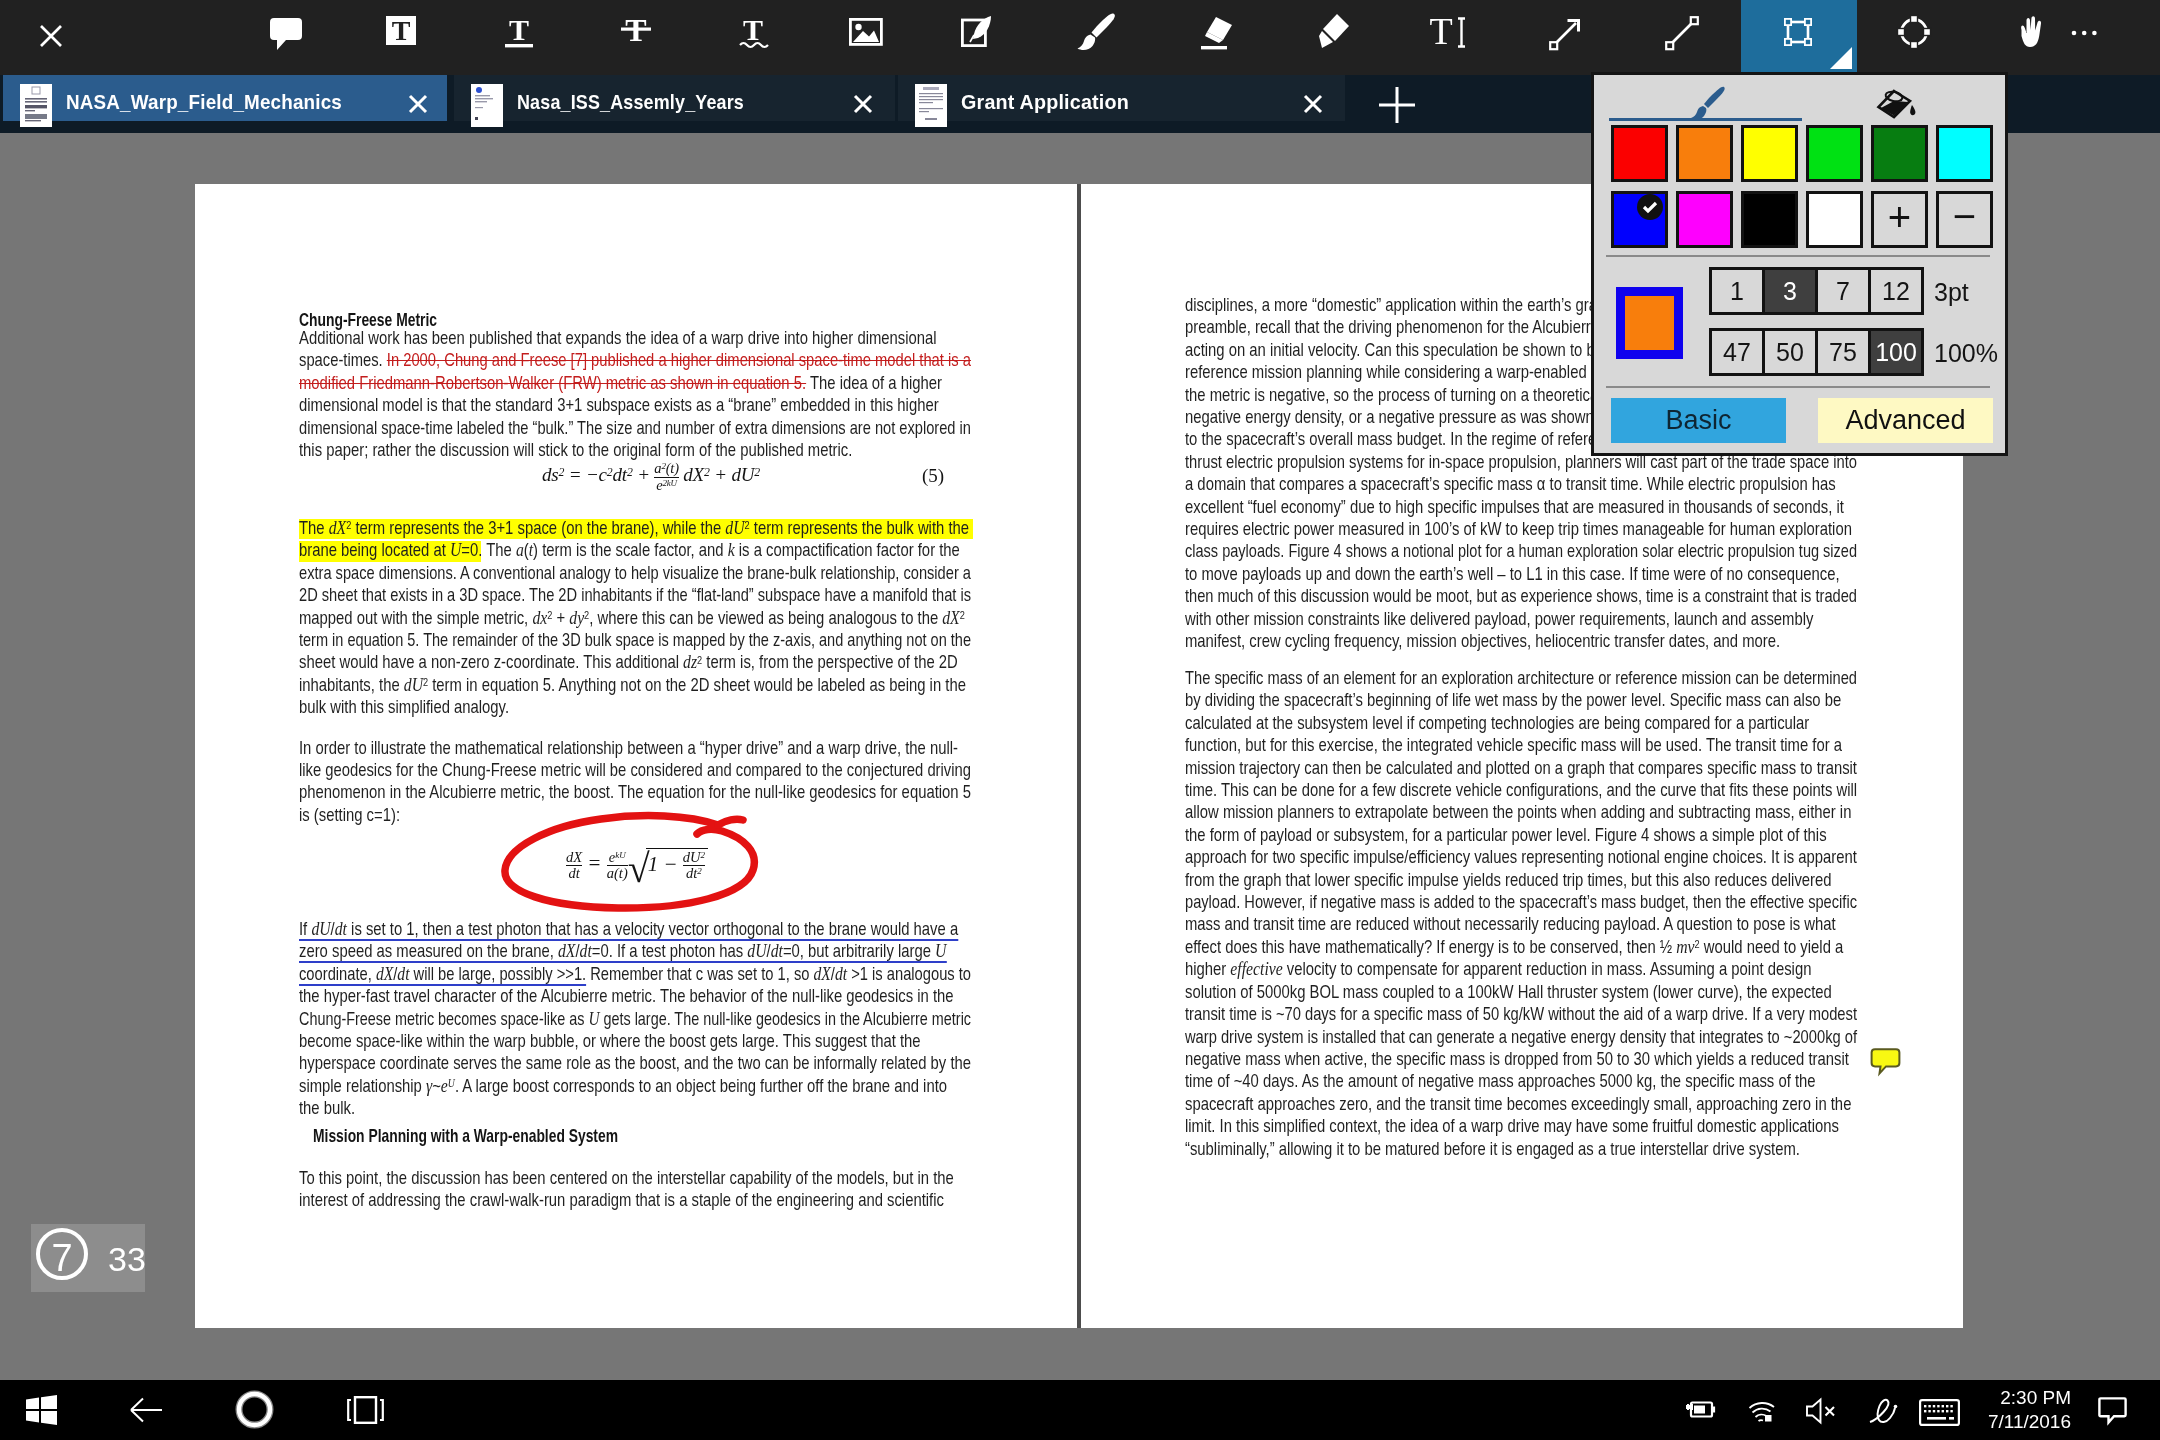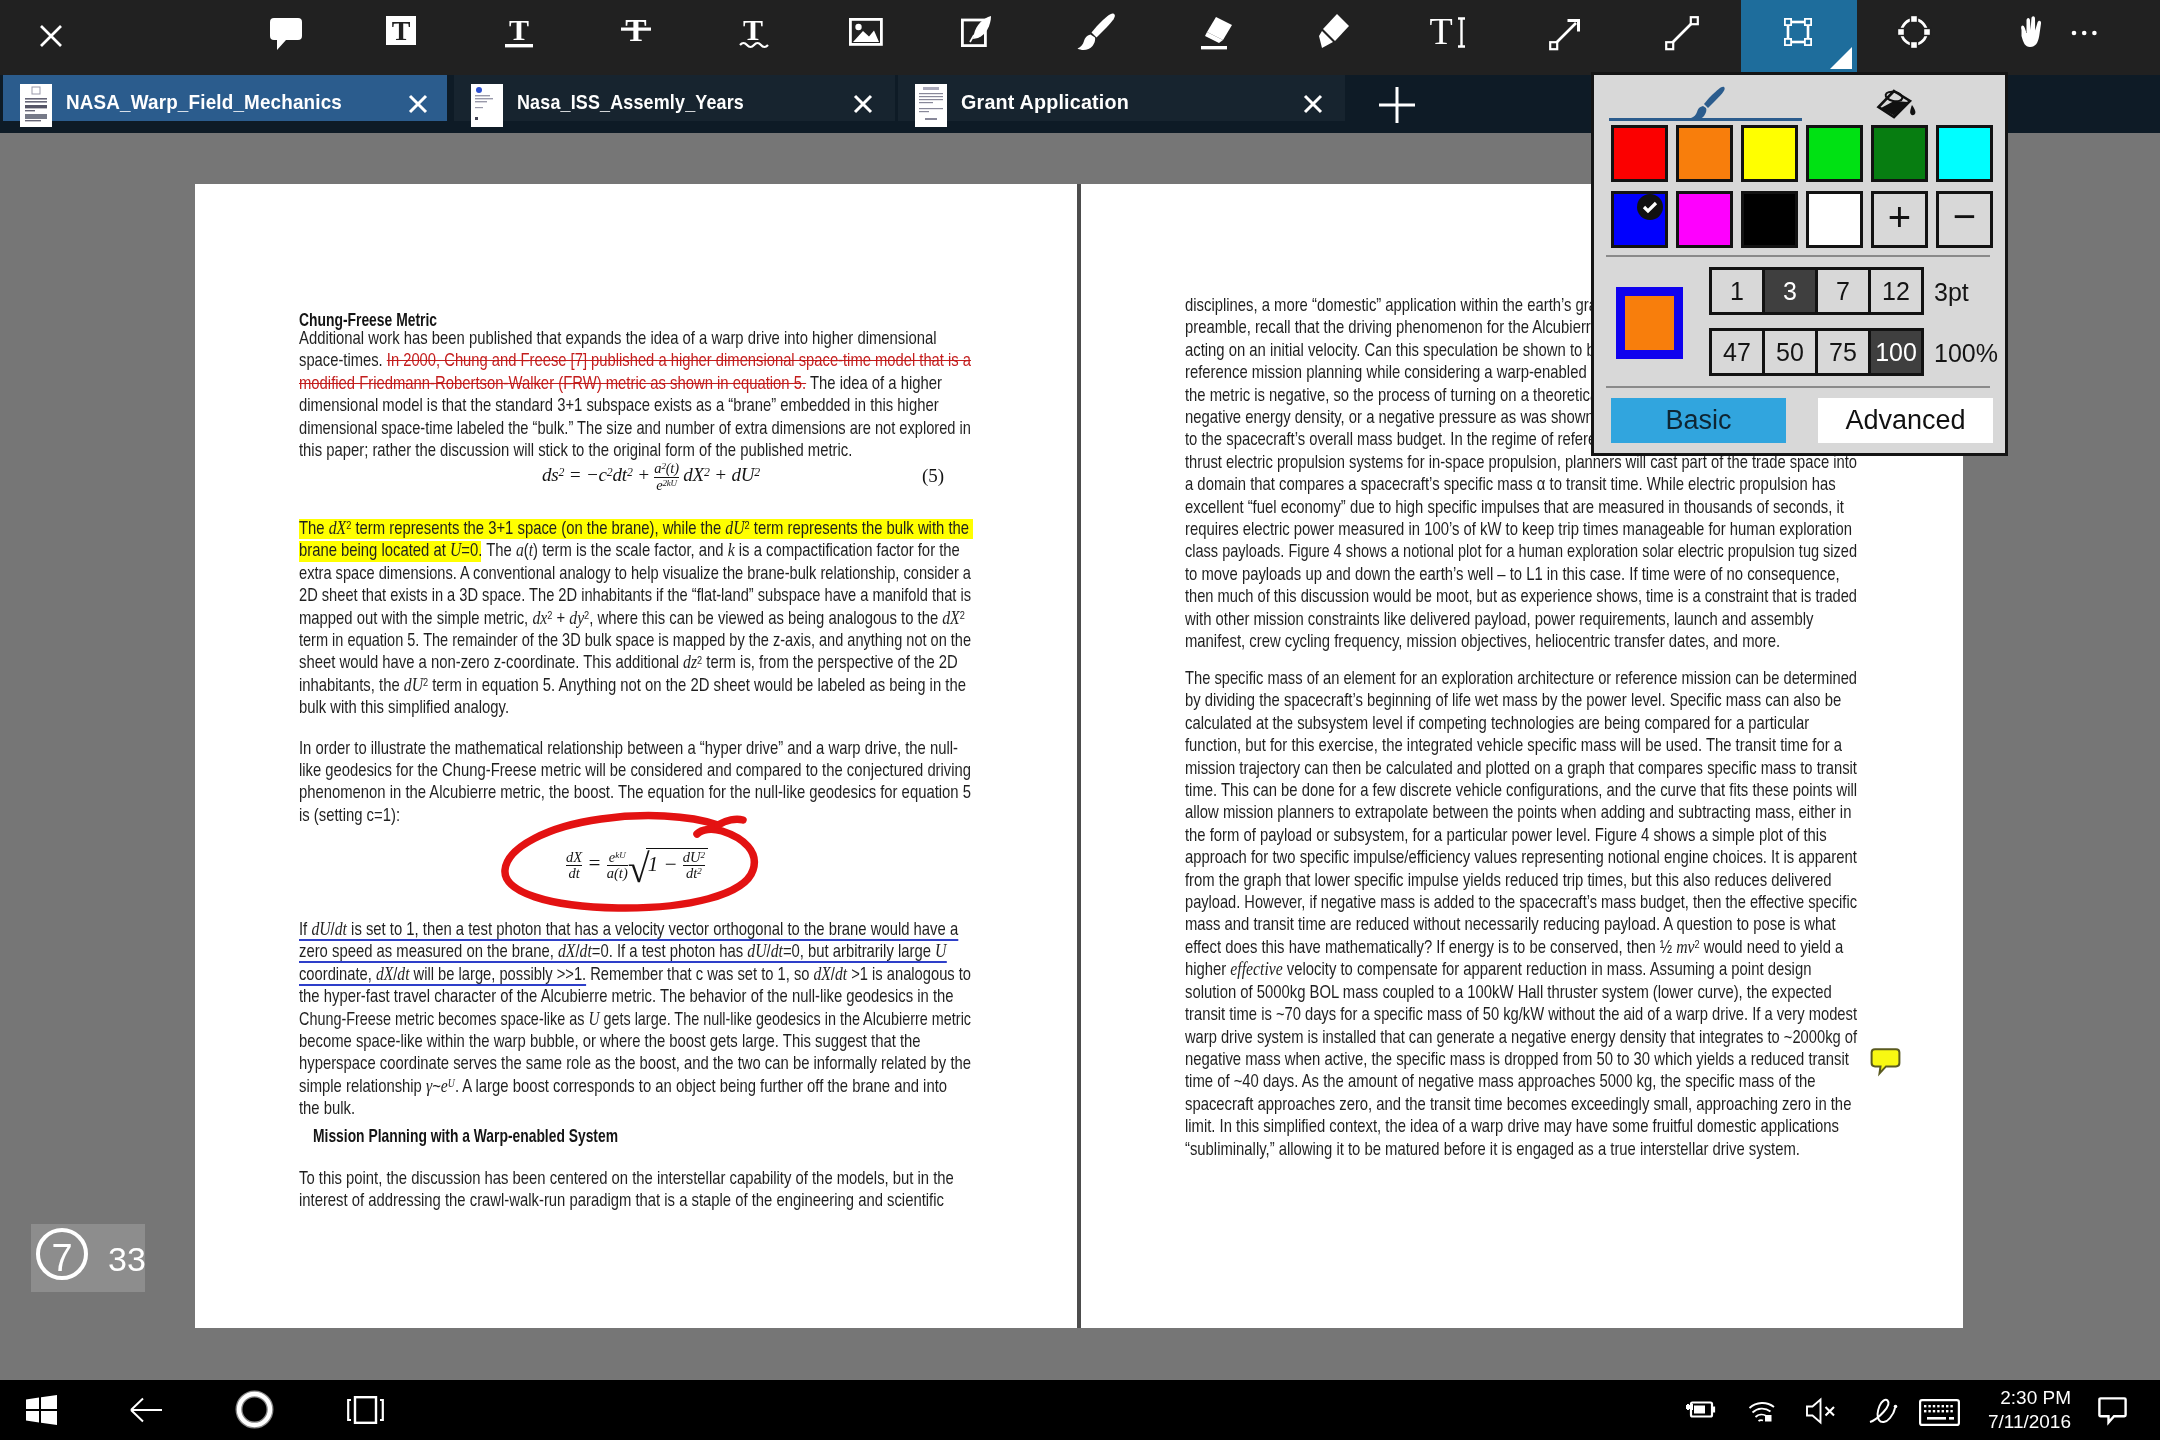--- a/index.html
+++ b/index.html
@@ -360,21 +360,21 @@
   <div class="plab" style="top:203px;">3pt</div>
   <div class="cellrow" style="top:253px;">
     <div class="cell">47</div>
         <div class="cell">50</div>
         <div class="cell">75</div>
         <div class="cell sel">100</div>
   </div>
   <div class="plab" style="top:264px;">100%</div>
   <div class="psep" style="top:311px;"></div>
   <div class="pbtn" style="left:17px;background:#31a5de;">Basic</div>
-  <div class="pbtn" style="left:224px;background:#ffffff;color:#111;">Advanced</div>
+  <div class="pbtn" style="left:224px;background:#fef9c3;color:#111;">Advanced</div>
 </div>
 <div id="taskbar">
   <svg style="left:26px;top:15px;" width="32" height="31" viewBox="0 0 32 31">
         <path d="M0 4.4 L13 2.5 V14 H0 Z M15 2.2 L31 0 V14 H15 Z M0 16 H13 V27.5 L0 25.6 Z M15 16 H31 V30 L15 27.8 Z" fill="#fff"></path>
       </svg>
   <svg style="left:128px;top:15px;" width="36" height="30" viewBox="0 0 36 30">
         <path d="M34 15 L3 15 M3 15 L15 3.5 M3 15 L15 26.5" stroke="#fff" stroke-width="2" fill="none"></path>
       </svg>
   <svg style="left:236px;top:11px;" width="37" height="37" viewBox="0 0 37 37">
         <circle cx="18.5" cy="18.5" r="15.5" fill="none" stroke="#888" stroke-width="7"></circle>

